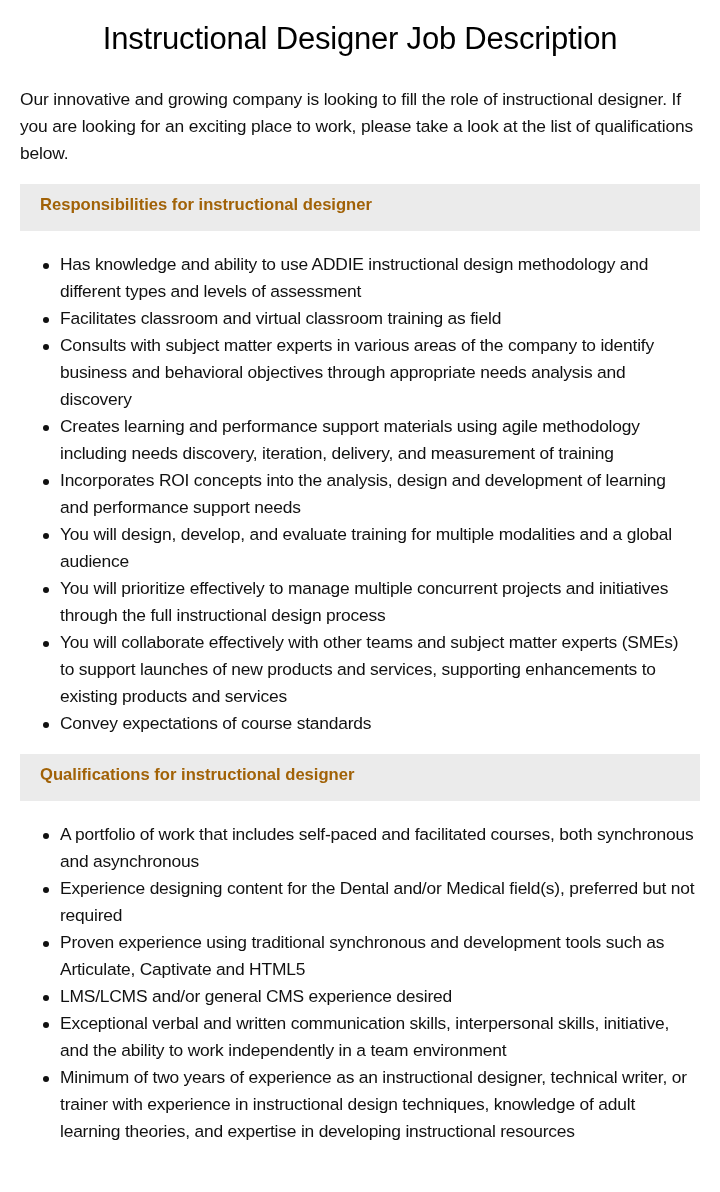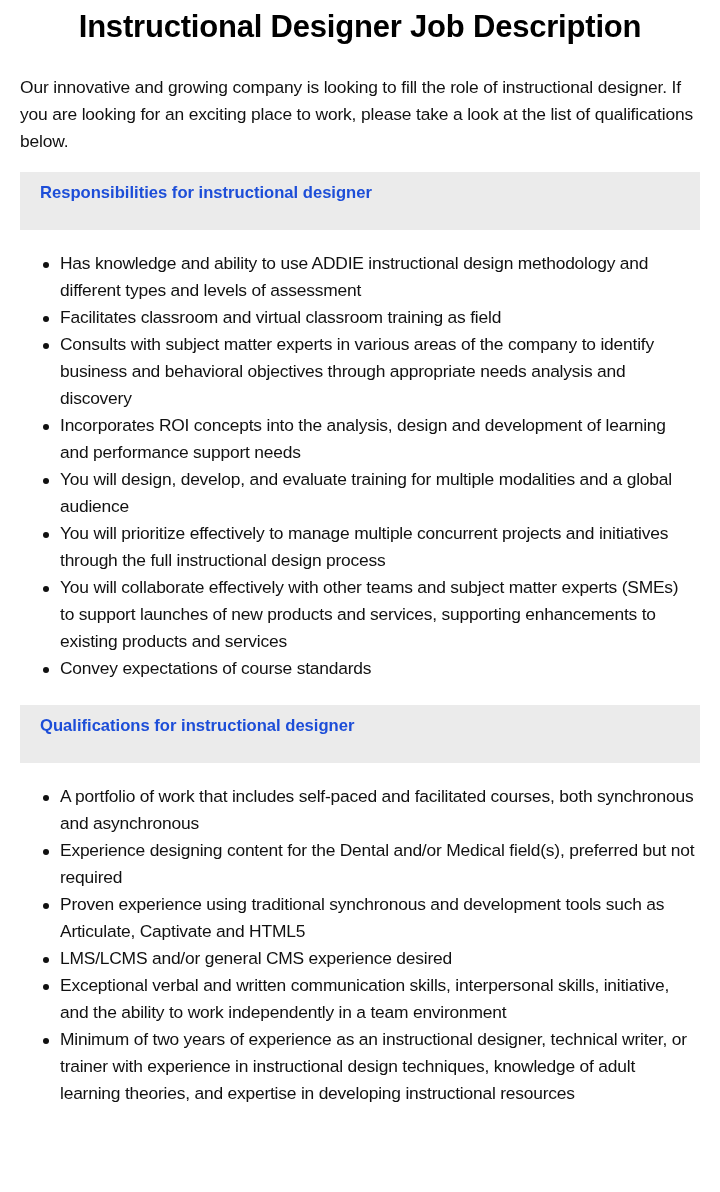--- a/index.html
+++ b/index.html
@@ -5,45 +5,45 @@
     html, body { margin: 0; padding: 0; background: #ffffff; }
     body {
       width: 720px;
       height: 1192px;
       overflow: hidden;
       font-family: "Liberation Sans", "DejaVu Sans", sans-serif;
       color: #111111;
     }
     .page { padding: 0 20px 0 20px; }
     h1 {
-      margin: 4px;
+      margin: 16px;
       padding-top: 2px;
       height: 46px;
       line-height: 42px;
       font-size: 31px;
-      font-weight: bold;
+      font-weight: normal;
       text-align: center;
       letter-spacing: -0.2px;
       color: #000000;
     }
     .intro {
       margin: 22px 0 0 0;
       font-size: 17.4px;
       line-height: 27px;
       letter-spacing: -0.15px;
     }
     .section-header {
       margin-top: 17px;
       background: #ebebeb;
-      height: 58px;
+      height: 47px;
       line-height: 42px;
       padding-left: 20px;
       font-size: 16.6px;
       font-weight: bold;
-      color: #1d4ed8;
+      color: #a16207;
     }
     ul {
       margin: 20px 5px 0 0;
       padding-left: 40px;
       list-style: none;
     }
     li {
       position: relative;
       font-size: 17.4px;
       line-height: 27px;
@@ -53,34 +53,35 @@
     li::before {
       content: "";
       position: absolute;
       left: -17px;
       top: 12px;
       width: 6px;
       height: 6px;
       border-radius: 50%;
       background: #111111;
     }
-    .q-header { margin-top: 23px; }
+    .q-header { margin-top: 17px; }
   </style>
 </head>
 <body>
 
 <div class="page">
   <h1>Instructional Designer Job Description</h1>
   <p class="intro">Our innovative and growing company is looking to fill the role of instructional designer. If you are looking for an exciting place to work, please take a look at the list of qualifications below.</p>
 
   <div class="section-header">Responsibilities for instructional designer</div>
   <ul>
     <li>Has knowledge and ability to use ADDIE instructional design methodology and different types and levels of assessment</li>
     <li>Facilitates classroom and virtual classroom training as field</li>
     <li>Consults with subject matter experts in various areas of the company to identify business and behavioral objectives through appropriate needs analysis and discovery</li>
+    <li>Creates learning and performance support materials using agile methodology including needs discovery, iteration, delivery, and measurement of training</li>
     <li>Incorporates ROI concepts into the analysis, design and development of learning and performance support needs</li>
     <li>You will design, develop, and evaluate training for multiple modalities and a global audience</li>
     <li>You will prioritize effectively to manage multiple concurrent projects and initiatives through the full instructional design process</li>
     <li>You will collaborate effectively with other teams and subject matter experts (SMEs) to support launches of new products and services, supporting enhancements to existing products and services</li>
     <li>Convey expectations of course standards</li>
   </ul>
 
   <div class="section-header q-header">Qualifications for instructional designer</div>
   <ul>
     <li>A portfolio of work that includes self-paced and facilitated courses, both synchronous and asynchronous</li>

